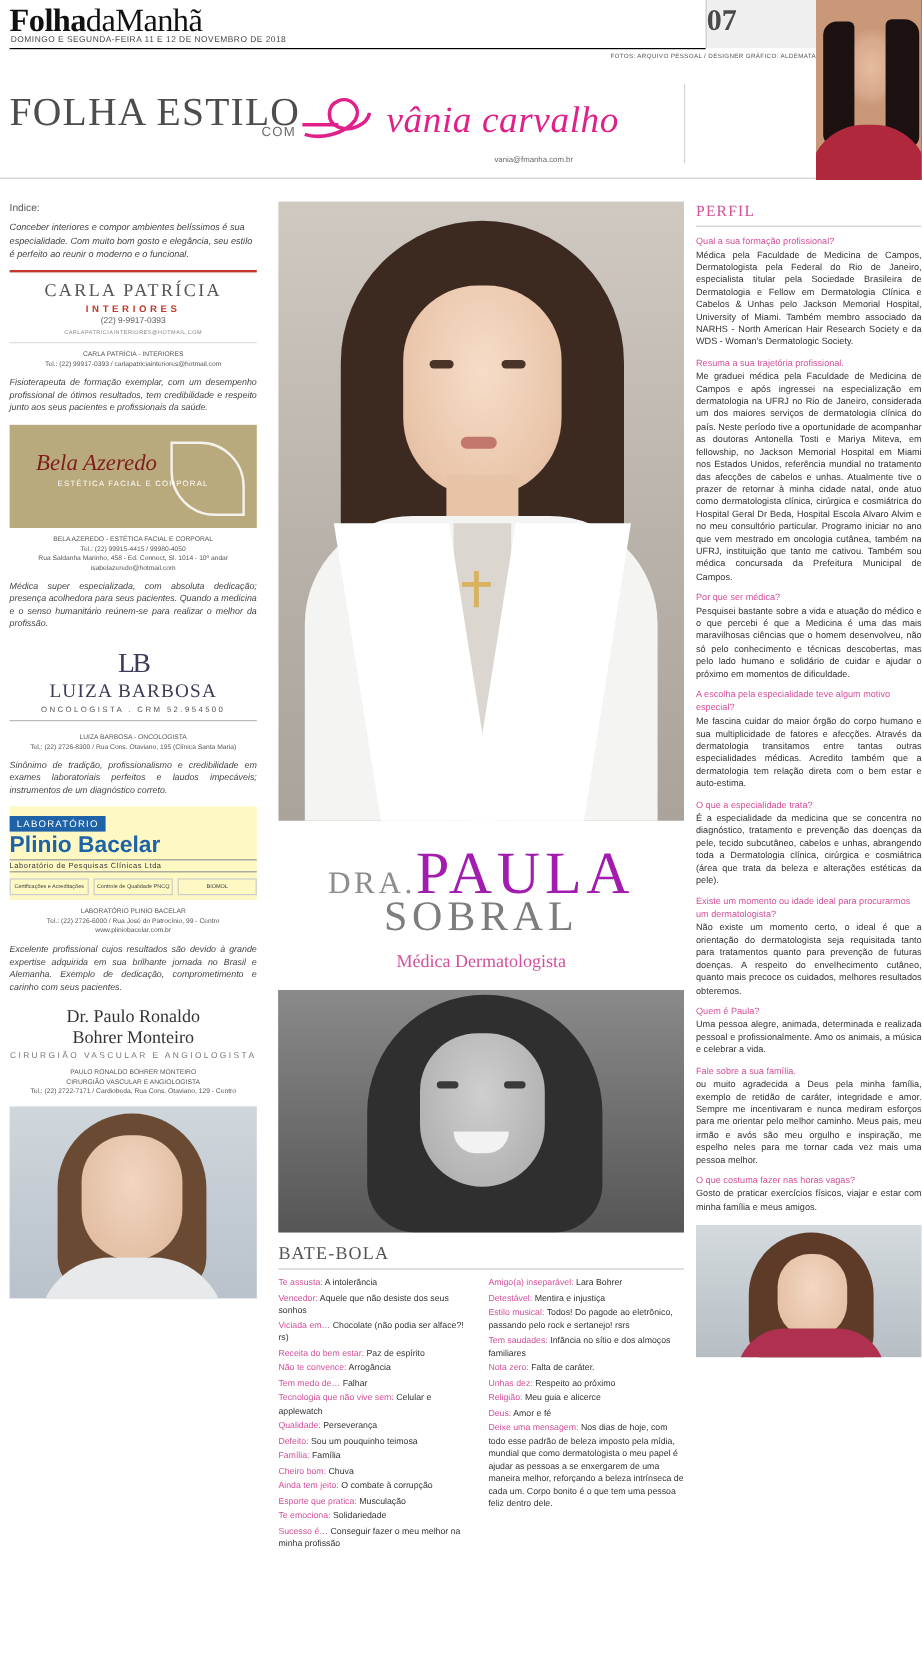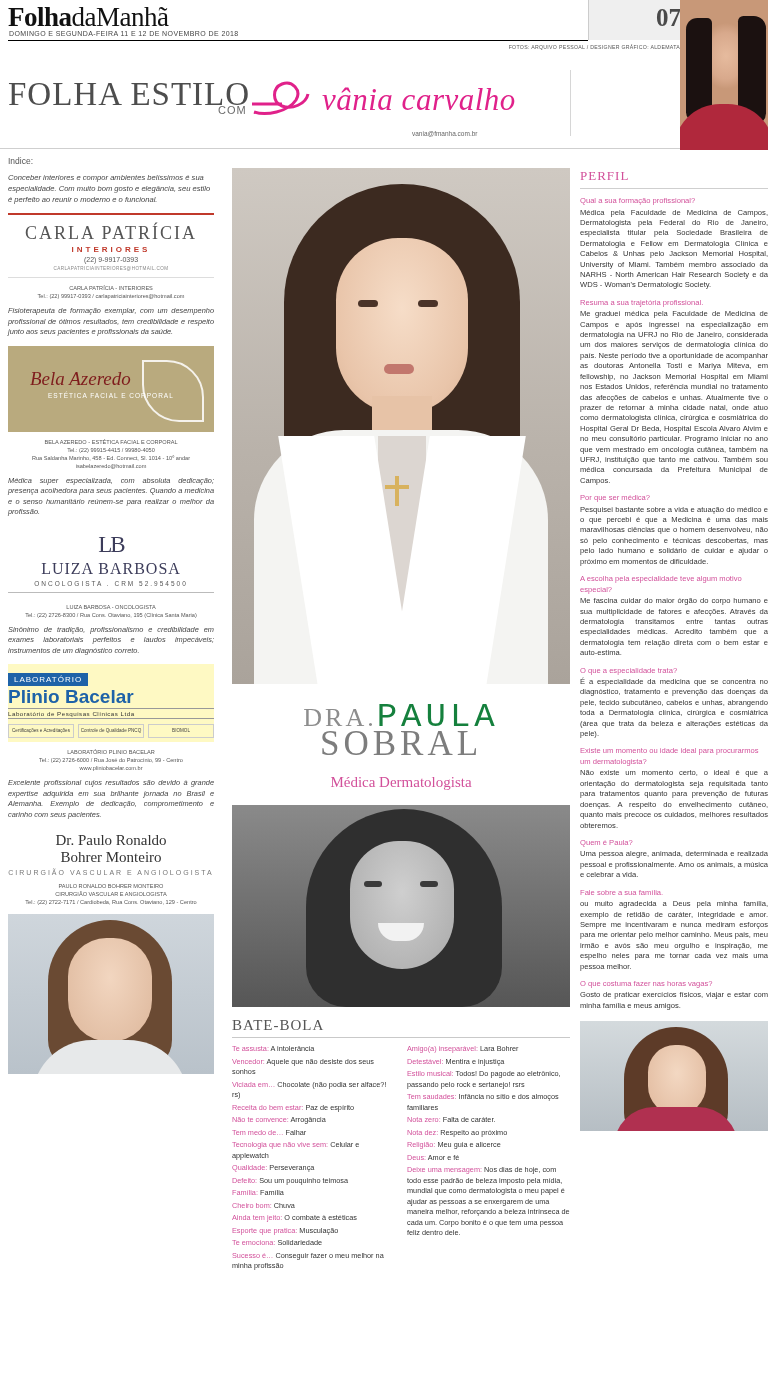--- a/index.html
+++ b/index.html
@@ -10,21 +10,21 @@
   }
   .page{position:relative;width:768px;height:1389px;}
 
   
   .masthead{position:absolute;left:0;top:0;width:768px;height:62px;}
   .mh-title{position:absolute;left:8px;top:2px;font-size:27px;font-weight:bold;letter-spacing:-0.5px;color:#111;font-family:"Liberation Serif",serif;}
   .mh-title .light{font-weight:normal;}
   .mh-sub{position:absolute;left:9px;top:30px;font-size:7px;letter-spacing:0.4px;color:#444;}
   .mh-rule{position:absolute;left:8px;top:40px;width:580px;height:1px;background:#000;}
   .mh-pagebox{position:absolute;left:588px;top:0px;width:92px;height:40px;background:#efefef;border-left:1px solid #ccc;}
-  .mh-pagenum{position:absolute;left:0;top:4px;width:92px;text-align:right;font-size:25px;font-weight:bold;color:#4a4a4a;font-family:"Liberation Serif",serif;}
+  .mh-pagenum{position:absolute;left:0;top:4px;width:92px;text-align:left;font-size:25px;font-weight:bold;color:#4a4a4a;font-family:"Liberation Serif",serif;}
   .mh-credits{position:absolute;left:380px;top:44px;width:300px;text-align:right;font-size:5.2px;color:#555;letter-spacing:0.3px;}
   .mh-photo{position:absolute;left:680px;top:0;width:88px;height:150px;overflow:hidden;background:#3a2b2b;}
   .mh-photo .face{position:absolute;left:0;top:0;width:88px;height:150px;
     background:
       radial-gradient(ellipse 26px 33px at 46px 56px,#e6bb9e 0%,#d8a98c 70%,#c89878 100%),
       radial-gradient(ellipse 40px 48px at 44px 44px,#2a1a16 0%,#191010 60%,#120c0a 100%),
       linear-gradient(180deg,#7d2433 0%,#9c3042 45%,#6d1f2c 100%);
   }
   .mh-photo .shoulder{position:absolute;left:-6px;top:104px;width:100px;height:60px;background:#b0283c;border-radius:46px 46px 0 0;}
   .mh-photo .hairL{position:absolute;left:6px;top:18px;width:26px;height:104px;background:#1b1110;border-radius:14px 6px 20px 12px;}
@@ -37,29 +37,29 @@
   .banner-logo{position:absolute;left:248px;top:10px;width:66px;height:52px;}
   .banner-name{position:absolute;left:322px;top:20px;font-size:31px;color:#e0218a;font-family:"Liberation Serif",serif;font-style:italic;letter-spacing:0.5px;}
   .banner-mail{position:absolute;left:412px;top:68px;font-size:6.5px;color:#666;}
   .banner-divider{position:absolute;left:570px;top:8px;width:1px;height:66px;background:#d6d6d6;}
 
   
   .colL{position:absolute;left:0;top:156px;width:222px;}
   .colC{position:absolute;left:232px;top:168px;width:338px;}
   .colR{position:absolute;left:580px;top:168px;width:188px;}
 
-  .indice{font-size:8.5px;color:#555;margin:0 0 6px 8px;}
+  .indice{font-size:8.5px;color:#555;margin:12px 0 6px 8px;}
   .indice-txt{font-size:7.6px;line-height:11px;color:#444;font-style:italic;margin:0 8px 8px 8px;}
 
   .ad{position:relative;margin:0 8px 6px 8px;}
   .ad-caption{font-size:5.6px;color:#555;text-align:center;line-height:8px;}
   .ad-note{font-size:7.4px;line-height:10.5px;font-style:italic;color:#444;margin:6px 8px 8px 8px;text-align:justify;}
 
   .carla-box{border-top:2px solid #c0392b;border-bottom:1px solid #ddd;padding:8px 0 6px;text-align:center;}
-  .carla-name{font-size:18px;color:#555;letter-spacing:2px;font-family:"Liberation Serif",serif;}
+  .carla-name{font-size:15px;color:#555;letter-spacing:2px;font-family:"Liberation Serif",serif;}
   .carla-sub{font-size:8px;color:#c0392b;letter-spacing:3px;font-weight:bold;margin-top:1px;}
   .carla-phone{font-size:7px;color:#555;margin-top:2px;}
   .carla-mail{font-size:4.6px;color:#888;margin-top:3px;letter-spacing:0.4px;}
 
   .bela-box{background:#b9aa7e;height:86px;position:relative;overflow:hidden;}
   .bela-name{position:absolute;left:22px;top:22px;font-size:19px;color:#7f1d1d;font-family:"Liberation Serif",serif;font-style:italic;text-align:center;}
   .bela-sub{position:absolute;left:40px;top:46px;font-size:6.5px;color:#fff;letter-spacing:1px;}
   .bela-leaf{position:absolute;right:10px;top:14px;width:58px;height:58px;border:2px solid #fff;border-radius:0 60% 0 60%;opacity:.85;}
 
   .luiza-box{text-align:center;padding:6px 0 4px;}
@@ -95,21 +95,21 @@
   .mp-coatR{position:absolute;left:178px;top:268px;width:96px;height:250px;background:#ffffff;transform:skewX(-9deg);}
   .mp-inner{position:absolute;left:146px;top:268px;width:48px;height:250px;background:#dcd6d1;}
   .mp-cross{position:absolute;left:163px;top:308px;width:4px;height:30px;background:#d8b25e;}
   .mp-cross2{position:absolute;left:153px;top:317px;width:24px;height:4px;background:#d8b25e;}
   .mp-eyeL{position:absolute;left:126px;top:132px;width:20px;height:7px;border-radius:10px;background:#4a3328;}
   .mp-eyeR{position:absolute;left:186px;top:132px;width:20px;height:7px;border-radius:10px;background:#4a3328;}
   .mp-lips{position:absolute;left:152px;top:196px;width:30px;height:10px;border-radius:16px;background:#c2776d;}
 
   .doctor-name{margin-top:14px;text-align:center;}
   .dn-dra{font-size:26px;color:#8d8d8d;letter-spacing:3px;font-family:"Liberation Serif",serif;}
-  .dn-first{font-size:34px;color:#15803d;letter-spacing:4px;font-family:Liberation Mono, monospace;}
+  .dn-first{font-size:50px;color:#a21caf;letter-spacing:4px;font-family:Liberation Serif, serif;}
   .dn-last{font-size:35px;color:#7d7d7d;letter-spacing:4px;font-family:"Liberation Serif",serif;display:block;margin-top:-12px;}
   .dn-role{font-size:15px;color:#d2509a;font-family:"Liberation Serif",serif;margin-top:10px;}
 
   .photo2{margin-top:14px;width:338px;height:202px;background:#555;position:relative;overflow:hidden;filter:grayscale(1);}
   .p2-bg{position:absolute;inset:0;background:linear-gradient(180deg,#8a8a8a,#565656);}
   .p2-hair{position:absolute;left:74px;top:4px;width:196px;height:198px;border-radius:98px 98px 40px 40px;background:#2f2f2f;}
   .p2-face{position:absolute;left:118px;top:36px;width:104px;height:128px;border-radius:52px 52px 56px 56px;background:radial-gradient(ellipse at 50% 40%,#cfcfcf,#a9a9a9);}
   .p2-smile{position:absolute;left:146px;top:118px;width:46px;height:18px;border-radius:0 0 26px 26px;background:#f2f2f2;}
   .p2-eyeL{position:absolute;left:132px;top:76px;width:18px;height:6px;border-radius:8px;background:#3a3a3a;}
   .p2-eyeR{position:absolute;left:188px;top:76px;width:18px;height:6px;border-radius:8px;background:#3a3a3a;}
@@ -284,32 +284,32 @@
         <div class="qa"><span class="q">Vencedor:</span> <span class="a">Aquele que não desiste dos seus sonhos</span></div>
         <div class="qa"><span class="q">Viciada em…</span> <span class="a">Chocolate (não podia ser alface?! rs)</span></div>
         <div class="qa"><span class="q">Receita do bem estar:</span> <span class="a">Paz de espírito</span></div>
         <div class="qa"><span class="q">Não te convence:</span> <span class="a">Arrogância</span></div>
         <div class="qa"><span class="q">Tem medo de…</span> <span class="a">Falhar</span></div>
         <div class="qa"><span class="q">Tecnologia que não vive sem:</span> <span class="a">Celular e applewatch</span></div>
         <div class="qa"><span class="q">Qualidade:</span> <span class="a">Perseverança</span></div>
         <div class="qa"><span class="q">Defeito:</span> <span class="a">Sou um pouquinho teimosa</span></div>
         <div class="qa"><span class="q">Família:</span> <span class="a">Família</span></div>
         <div class="qa"><span class="q">Cheiro bom:</span> <span class="a">Chuva</span></div>
-        <div class="qa"><span class="q">Ainda tem jeito:</span> <span class="a">O combate à estéticas</span></div>
+        <div class="qa"><span class="q">Ainda tem jeito:</span> <span class="a">O combate à corrupção</span></div>
         <div class="qa"><span class="q">Esporte que pratica:</span> <span class="a">Musculação</span></div>
         <div class="qa"><span class="q">Te emociona:</span> <span class="a">Solidariedade</span></div>
         <div class="qa"><span class="q">Sucesso é…</span> <span class="a">Conseguir fazer o meu melhor na minha profissão</span></div>
       </div>
       <div class="bate-col">
         <div class="qa"><span class="q">Amigo(a) inseparável:</span> <span class="a">Lara Bohrer</span></div>
         <div class="qa"><span class="q">Detestável:</span> <span class="a">Mentira e injustiça</span></div>
         <div class="qa"><span class="q">Estilo musical:</span> <span class="a">Todos! Do pagode ao eletrônico, passando pelo rock e sertanejo! rsrs</span></div>
         <div class="qa"><span class="q">Tem saudades:</span> <span class="a">Infância no sítio e dos almoços familiares</span></div>
         <div class="qa"><span class="q">Nota zero:</span> <span class="a">Falta de caráter.</span></div>
-        <div class="qa"><span class="q">Nota dez:</span> <span class="a">Respeito ao próximo</span></div>
+        <div class="qa"><span class="q">Unhas dez:</span> <span class="a">Respeito ao próximo</span></div>
         <div class="qa"><span class="q">Religião:</span> <span class="a">Meu guia e alicerce</span></div>
         <div class="qa"><span class="q">Deus:</span> <span class="a">Amor e fé</span></div>
         <div class="qa"><span class="q">Deixe uma mensagem:</span> <span class="a">Nos dias de hoje, com todo esse padrão de beleza imposto pela mídia, mundial que como dermatologista o meu papel é ajudar as pessoas a se enxergarem de uma maneira melhor, reforçando a beleza intrínseca de cada um. Corpo bonito é o que tem uma pessoa feliz dentro dele.</span></div>
       </div>
     </div>
   </div>
 
   <div class="colR">
     <div class="perfil-title">PERFIL</div>
     <div class="perfil-rule"></div>

